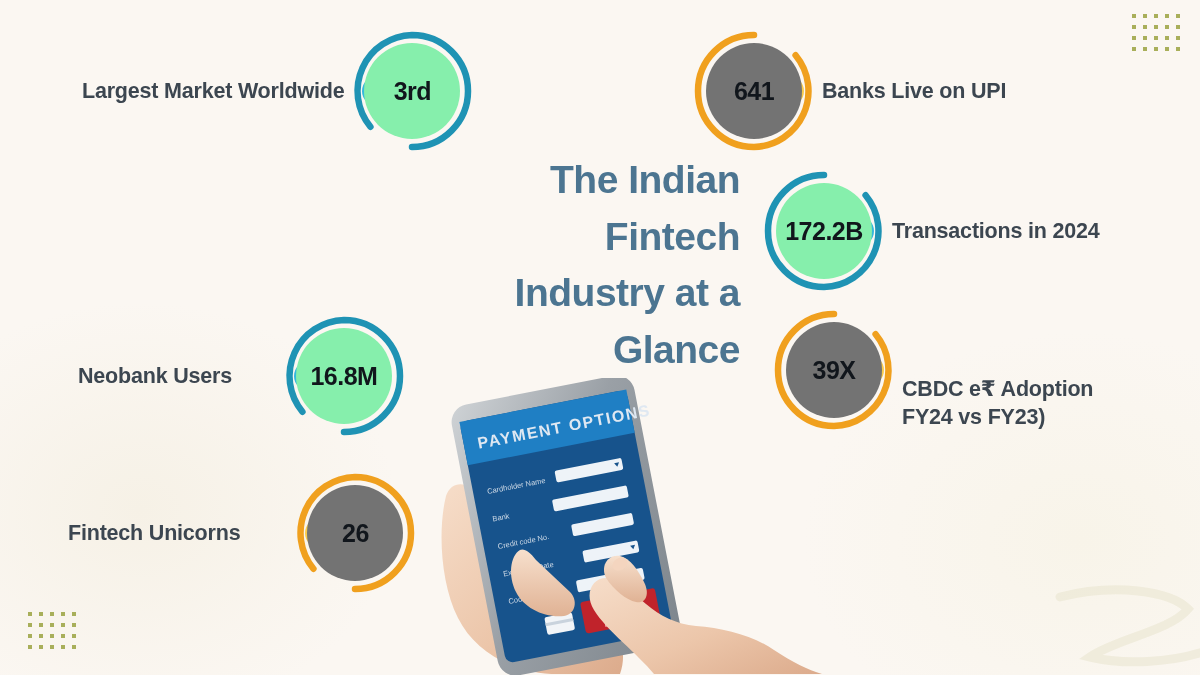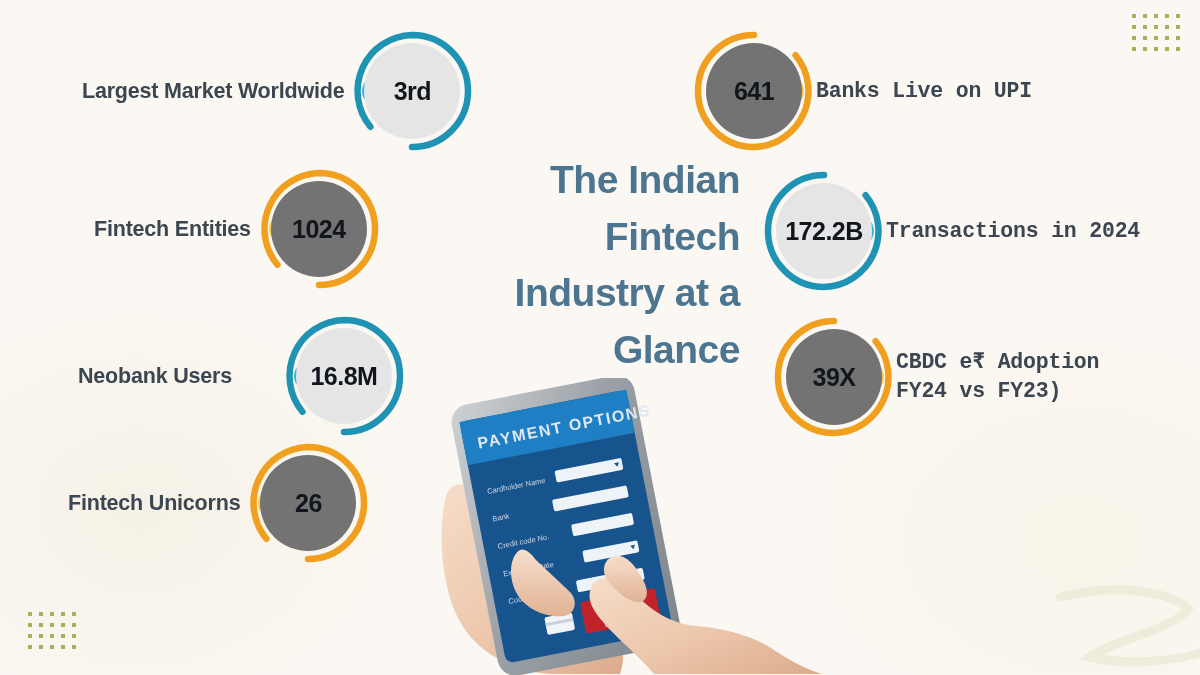--- a/index.html
+++ b/index.html
@@ -30,21 +30,21 @@
 
   
   .stat{position:absolute;display:flex;align-items:center;}
   .stat.right-side{flex-direction:row-reverse;}
 
   .label{
     color:#3c4650;font-weight:bold;font-size:21.5px;line-height:1.33;
     letter-spacing:-0.2px;white-space:pre-line;
   }
   .stat.left-side .label{text-align:right;margin-right:6px;}
-  .stat.right-side .label{text-align:left;font-family:Liberation Mono, monospace;}
+  .stat.right-side .label{text-align:left;margin-left:6px;}
 
   
   .badge{position:relative;width:124px;height:124px;flex:0 0 124px;}
 
   .ring{position:absolute;inset:0;border-radius:50%;}
   .ring svg{position:absolute;inset:0;width:124px;height:124px;}
 
   .disc{
     position:absolute;left:14px;top:14px;width:96px;height:96px;border-radius:50%;
     display:flex;align-items:center;justify-content:center;
@@ -52,21 +52,21 @@
     white-space:nowrap;z-index:3;
   }
   .connector{
     position:absolute;top:50%;height:30px;width:64px;margin-top:-15px;
     border-radius:15px;z-index:2;
   }
   .stat.left-side .connector{right:48px;}   
   .stat.right-side .connector{left:48px;}   
 
   
-  .theme-cyan .disc{background:#e5e5e5;}
+  .theme-cyan .disc{background:#86efac;}
   .theme-cyan .connector{background:#35b8dc;}
   .theme-yellow .disc{background:#737373;}
   .theme-yellow .connector{background:#f9cc4e;}
 
   
   #center-title{
     position:absolute;left:470px;top:152px;width:270px;
     text-align:right;color:#4c7591;font-weight:bold;
     font-size:39px;line-height:1.45;letter-spacing:-0.5px;
   }
@@ -144,47 +144,35 @@
       <span class="ring">
         <svg viewBox="0 0 124 124">
           <path d="M62 6 A56 56 0 1 0 62 118 A56 56 0 0 0 103.6 26.3" fill="none" stroke="#1f93b4" stroke-width="6.5" stroke-linecap="round" transform="rotate(180 62 62)"></path>
         </svg>
       </span>
       <span class="connector"></span>
       <span class="disc">3rd</span>
     </span>
   </div>
 
-  <div class="stat left-side theme-yellow" style="left:94px;top:167px;">
-    <span class="label">Fintech Entities</span>
-    <span class="badge">
-      <span class="ring">
-        <svg viewBox="0 0 124 124">
-          <path d="M62 6 A56 56 0 1 0 62 118 A56 56 0 0 0 103.6 26.3" fill="none" stroke="#f0a01e" stroke-width="6.5" stroke-linecap="round" transform="rotate(180 62 62)"></path>
-        </svg>
-      </span>
-      <span class="connector"></span>
-      <span class="disc">1024</span>
-    </span>
-  </div>
 
   <div class="stat left-side theme-cyan" style="left:78px;top:314px;gap:44px;">
     <span class="label">Neobank Users</span>
     <span class="badge">
       <span class="ring">
         <svg viewBox="0 0 124 124">
           <path d="M62 6 A56 56 0 1 0 62 118 A56 56 0 0 0 103.6 26.3" fill="none" stroke="#1f93b4" stroke-width="6.5" stroke-linecap="round" transform="rotate(180 62 62)"></path>
         </svg>
       </span>
       <span class="connector"></span>
       <span class="disc">16.8M</span>
     </span>
   </div>
 
-  <div class="stat left-side theme-yellow" style="left:68px;top:441px;">
+  <div class="stat left-side theme-yellow" style="left:68px;top:471px;gap:47px;">
     <span class="label">Fintech Unicorns</span>
     <span class="badge">
       <span class="ring">
         <svg viewBox="0 0 124 124">
           <path d="M62 6 A56 56 0 1 0 62 118 A56 56 0 0 0 103.6 26.3" fill="none" stroke="#f0a01e" stroke-width="6.5" stroke-linecap="round" transform="rotate(180 62 62)"></path>
         </svg>
       </span>
       <span class="connector"></span>
       <span class="disc">26</span>
     </span>
@@ -209,21 +197,21 @@
       <span class="ring">
         <svg viewBox="0 0 124 124">
           <path d="M62 6 A56 56 0 1 0 62 118 A56 56 0 0 0 103.6 26.3" fill="none" stroke="#1f93b4" stroke-width="6.5" stroke-linecap="round"></path>
         </svg>
       </span>
       <span class="connector"></span>
       <span class="disc">172.2B</span>
     </span>
   </div>
 
-  <div class="stat right-side theme-yellow" style="left:772px;top:315px;">
+  <div class="stat right-side theme-yellow" style="left:772px;top:308px;align-items:flex-end;">
     <span class="label">CBDC e₹ Adoption
 FY24 vs FY23)</span>
     <span class="badge">
       <span class="ring">
         <svg viewBox="0 0 124 124">
           <path d="M62 6 A56 56 0 1 0 62 118 A56 56 0 0 0 103.6 26.3" fill="none" stroke="#f0a01e" stroke-width="6.5" stroke-linecap="round"></path>
         </svg>
       </span>
       <span class="connector"></span>
       <span class="disc">39X</span>

